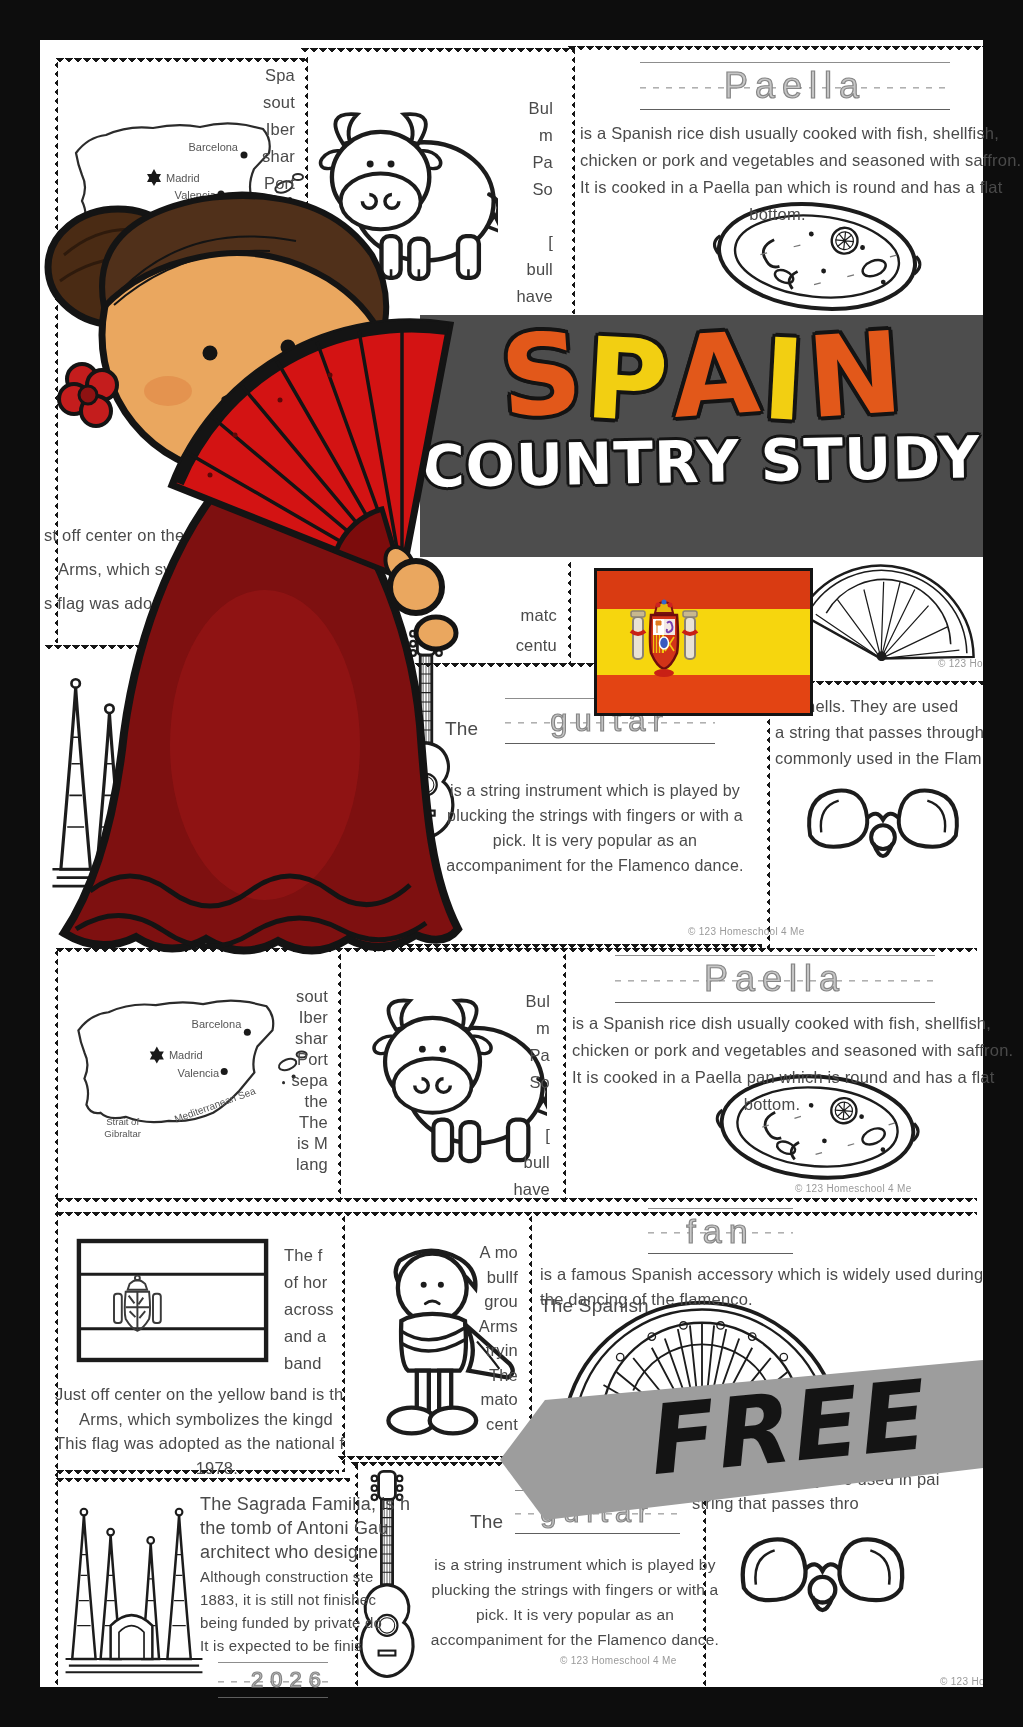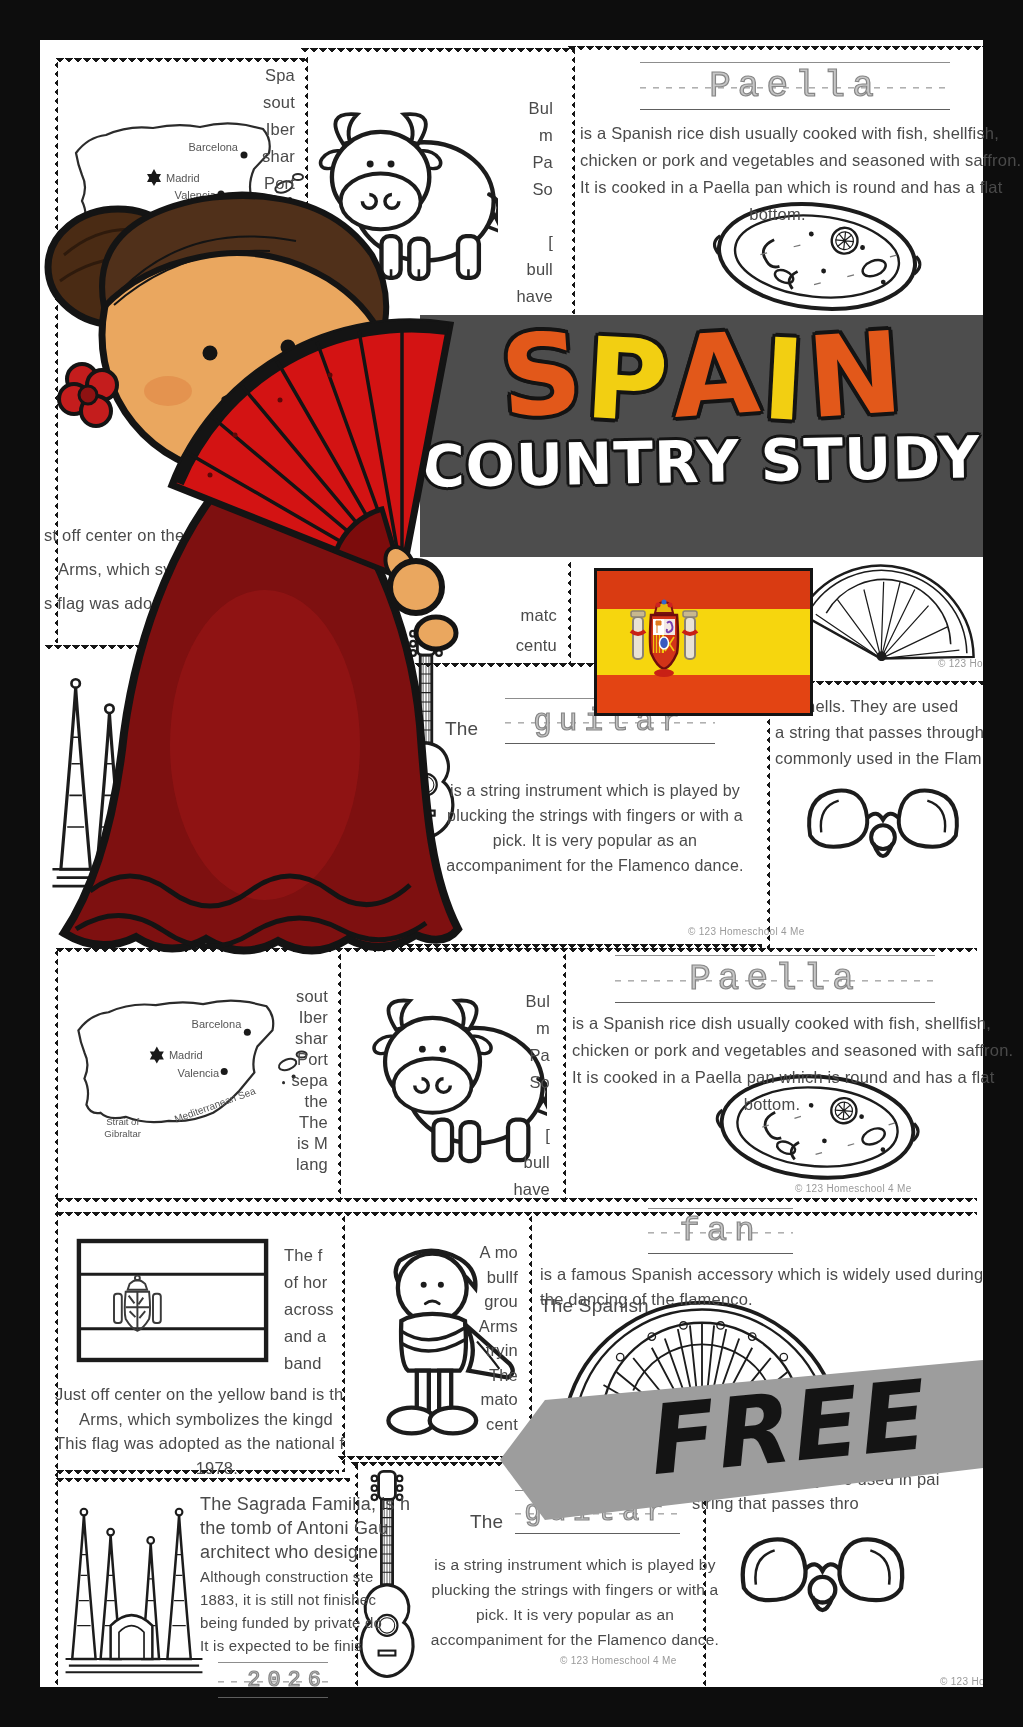--- a/index.html
+++ b/index.html
@@ -19,21 +19,21 @@
   .ctr{text-align:center;}
   .rgt{text-align:right;}
   .col span{display:block;}
   .clip{overflow:hidden;}
   .cc{position:absolute;color:#9a9a9a;font-size:10px;letter-spacing:.3px;white-space:nowrap;z-index:5;}
   
   .trace{position:absolute;display:flex;align-items:center;justify-content:center;z-index:5;
     border-top:1.6px solid #8d8d8d;border-bottom:1.6px solid #5e5e5e;
     background-image:repeating-linear-gradient(90deg,#b0b0b0 0 6px,transparent 6px 13px);
     background-size:100% 1.6px;background-position:0 55%;background-repeat:no-repeat;}
-  .trace b{font-family:Liberation Mono, monospace;font-weight:500;color:#c6c6c6;
+  .trace b{font-family:Liberation Sans, sans-serif;font-weight:500;color:#c6c6c6;
     -webkit-text-stroke:1.2px #868686;letter-spacing:7px;}
   
   .banner{position:absolute;left:420px;top:315px;width:563px;height:242px;background:#4d4d4d;z-index:10;
           display:flex;flex-direction:column;align-items:center;}
   .bl{font-family:"DejaVu Sans",sans-serif;font-weight:900;font-size:112px;line-height:1;display:inline-block;
       text-shadow:4px 0 #141414,-4px 0 #141414,0 4px #141414,0 -4px #141414,3px 3px #141414,-3px -3px #141414,3px -3px #141414,-3px 3px #141414;}
   .letters{display:flex;gap:4px;margin-top:4px;}
   .letters .bl:nth-child(odd){color:#e2581a;transform:rotate(-4deg);}
   .letters .bl:nth-child(even){color:#f2cf12;transform:rotate(3deg) translateY(5px);}
   .subtitle{font-family:"DejaVu Sans",sans-serif;font-weight:900;font-size:58px;line-height:1;color:#ffffff;margin-top:2px;

